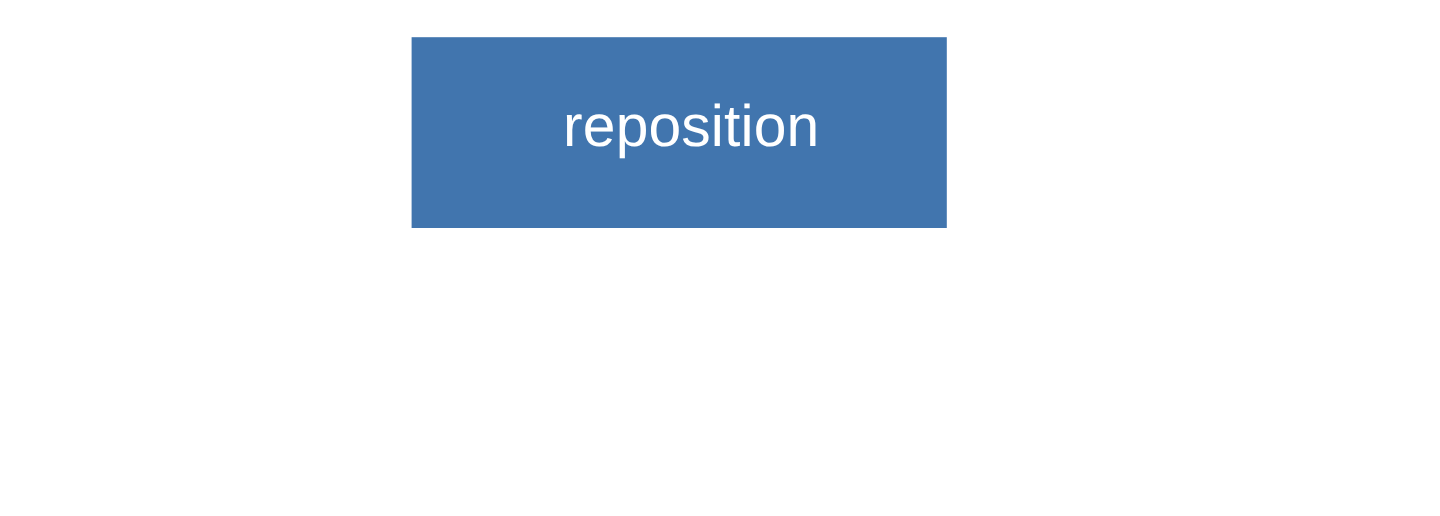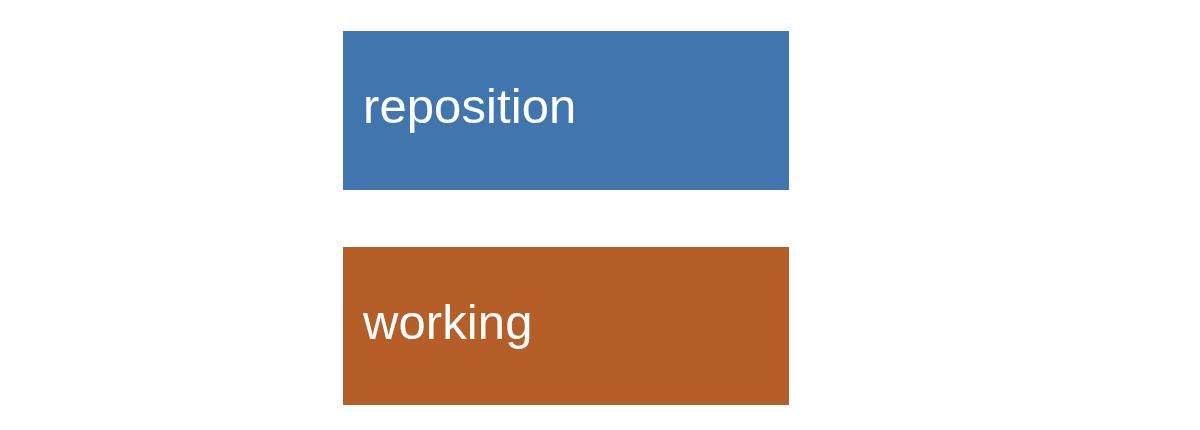--- a/index.html
+++ b/index.html
@@ -19,20 +19,21 @@
     position: relative;
     width: 1200px;
     height: 430px;
     background: #ffffff;
   }
 
   .block {
     position: absolute;
     display: flex;
     align-items: center;
+    justify-content: center;
     box-sizing: border-box;
     padding-left: 20px;
   }
 
   .block-label {
     color: #ffffff;
     font-family: "Liberation Sans", sans-serif;
     font-size: 49px;
     font-weight: 400;
     line-height: 1;
@@ -69,17 +70,14 @@
 </style>
 </head>
 <body>
 
 <div id="canvas" style="width: 1200px; height: 430px; background: rgb(255, 255, 255);">
 
   <div class="block" id="block-reposition" style="left: 343px; top: 31px; width: 446px; height: 159px; background-color: rgb(65, 117, 174);">
     <span class="block-label" style="color: rgb(255, 255, 255);">reposition</span>
   </div>
 
-  <div class="block" id="block-working" style="left: 343px; top: 247px; width: 446px; height: 158px; background-color: rgb(181, 94, 40);">
-    <span class="block-label" style="color: rgb(255, 255, 255);">working</span>
-  </div>
 
 </div>
 
 </body></html>

